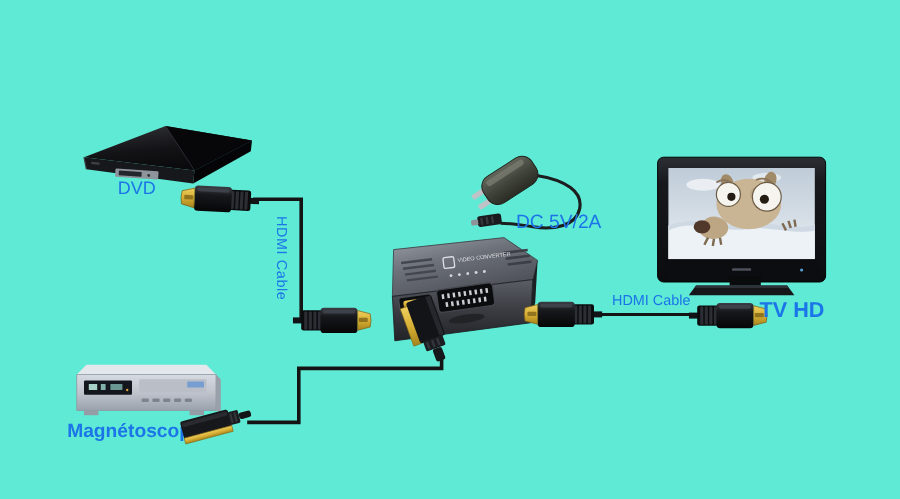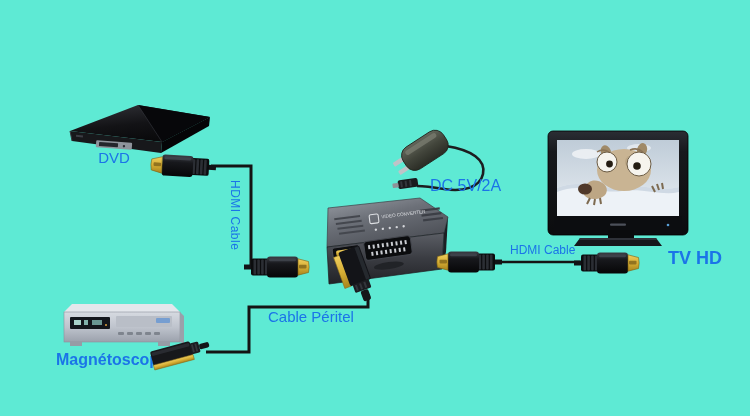--- a/index.html
+++ b/index.html
@@ -6,21 +6,21 @@
   #canvas{position:relative;width:750px;height:416px;background:#5eead4;overflow:hidden;
           font-family:"Liberation Sans",sans-serif;}
   .abs{position:absolute;}
   .lbl{position:absolute;color:#1b74e8;white-space:nowrap;line-height:1.1;}
   .lbl-dvd{left:84px;top:150px;width:60px;text-align:center;font-size:15px;}
   .lbl-vcr{left:56px;top:351px;font-size:16px;font-weight:bold;}
   .lbl-peritel{left:268px;top:309px;font-size:15px;font-weight:500;}
   .lbl-hdmi-v{left:228px;top:180px;font-size:12px;writing-mode:vertical-rl;letter-spacing:.5px;}
   .lbl-hdmi-h{left:510px;top:244px;font-size:12px;}
   .lbl-dc{left:430px;top:177px;font-size:16px;}
-  .lbl-tv{left:668px;top:249px;font-size:18px;font-weight:600;}
+  .lbl-tv{left:633px;top:249px;font-size:18px;font-weight:600;}
   svg{display:block;}
 </style>
 </head>
 <body>
 
 <div id="canvas">
 
   <svg width="0" height="0" style="position:absolute" aria-hidden="true">
     <defs>
       <linearGradient id="gGold" x1="0" y1="0" x2="0" y2="1">
@@ -175,21 +175,20 @@
         <rect x="16" y="1" width="22" height="36" rx="2" fill="#131418"></rect>
         <rect x="33" y="2" width="4" height="34" fill="#2b2e34" opacity=".8"></rect>
         <rect x="18.5" y="36" width="17" height="9" rx="1.5" fill="#1b1c20"></rect>
         <rect x="20.5" y="37.5" width="2" height="6" fill="#33363c"></rect>
           <rect x="25" y="37.5" width="2" height="6" fill="#33363c"></rect>
         <rect x="29.5" y="37.5" width="2" height="6" fill="#33363c"></rect>
         <rect x="23.5" y="45" width="8" height="11" rx="2" fill="#16171a"></rect>
       </g>
     </svg>
   </div>
-  <div class="lbl lbl-peritel">Cable Péritel</div>
 
   <div class="abs" style="left:388px;top:122px">
     <svg width="112" height="78" viewBox="0 0 112 78">
       <path d="M58,24 C84,28 98,38 95,52 C92,66 74,70 56,67 C44,65 34,64 29,64" fill="none" stroke="#1c1d1f" stroke-width="2.6"></path>
       <g transform="rotate(-33 38 30)">
         <rect x="4" y="21" width="13" height="4.5" rx="1" fill="#bfc3c7"></rect>
         <rect x="4" y="31" width="13" height="4.5" rx="1" fill="#bfc3c7"></rect>
         <rect x="14" y="15" width="48" height="26" rx="10" fill="url(#gPsu)" stroke="#1e2019" stroke-width=".8"></rect>
         <rect x="20" y="18" width="36" height="5" rx="2.5" fill="#787b6e" opacity=".8"></rect>
       </g>

